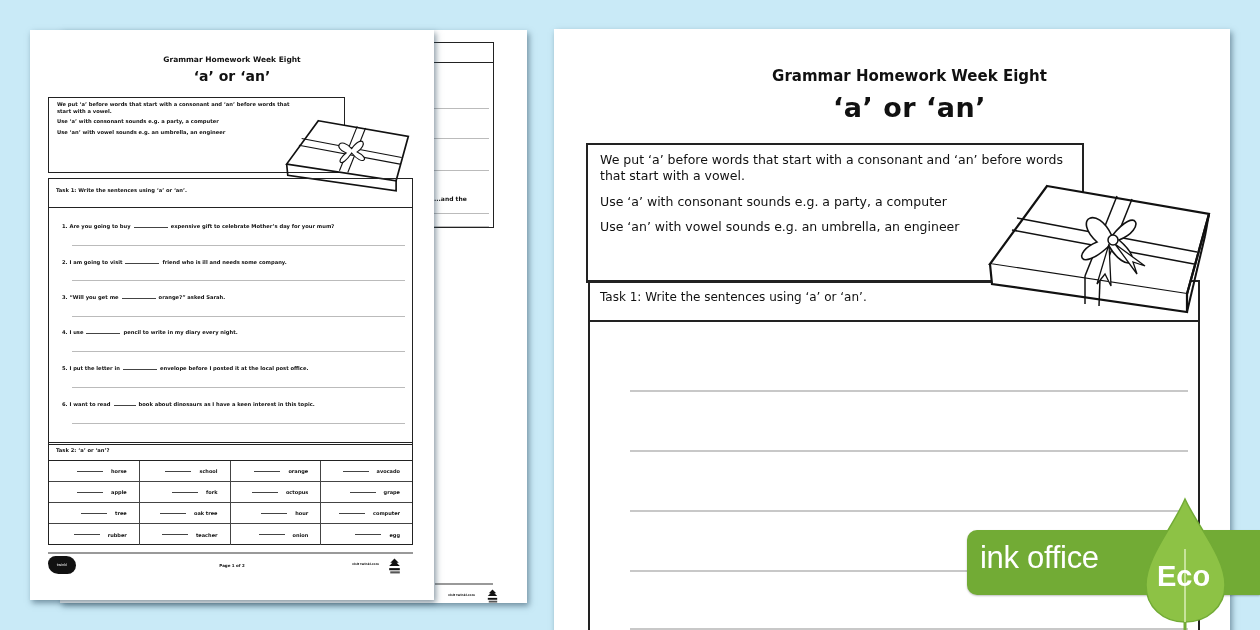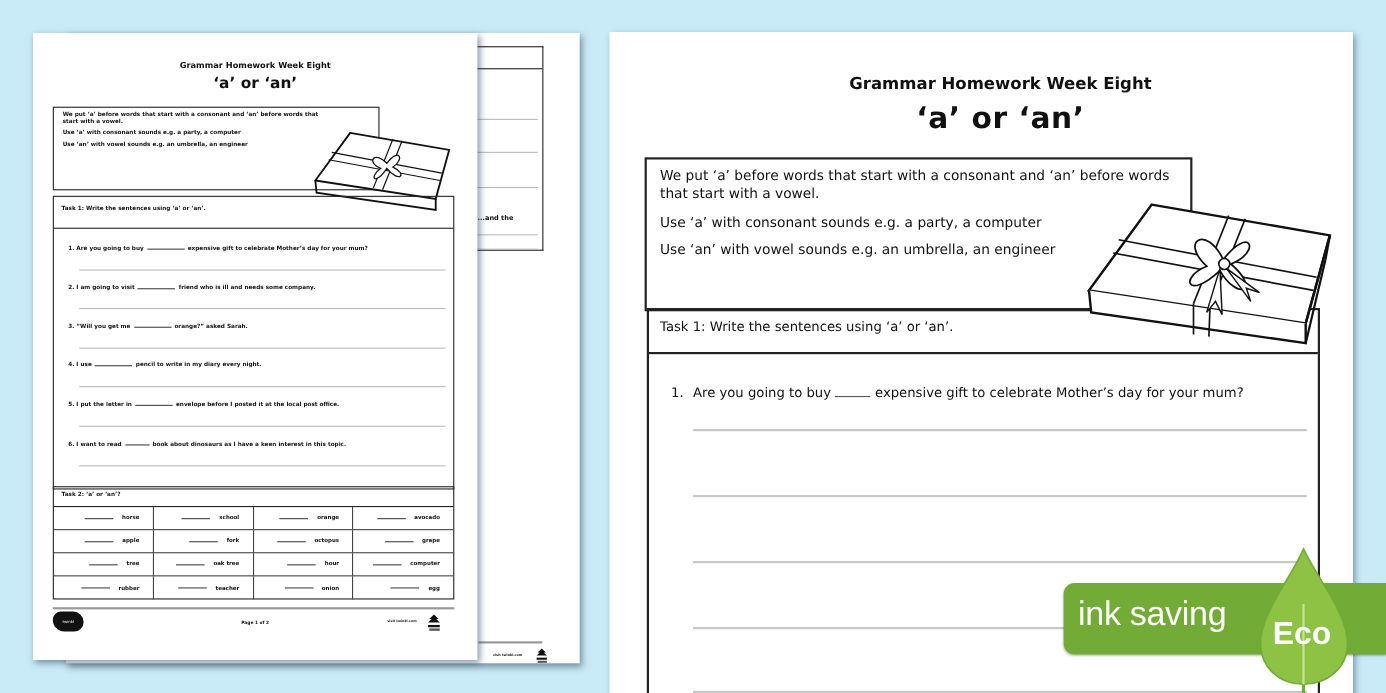--- a/index.html
+++ b/index.html
@@ -208,21 +208,20 @@
   <div class="rp-title">‘a’ or ‘an’</div>
 
   <div class="rp-rule">
     <p style="width:470px">We put ‘a’ before words that start with a consonant and ‘an’ before words that start with a vowel.</p>
     <p>Use ‘a’ with consonant sounds e.g. a party, a computer</p>
     <p>Use ‘an’ with vowel sounds e.g. an umbrella, an engineer</p>
   </div>
 
   <div class="rp-task1">
     <div class="t-hdr">Task 1: Write the sentences using ‘a’ or ‘an’.</div>
-    <div class="rp-q" style="top:68px"><span class="num">1.</span><span>Are you going to buy</span><span class="blank" style="width:32px"></span><span>expensive gift to celebrate Mother’s day for your mum?</span></div>
     <div class="rp-wl" style="top:108px"></div>
     <div class="rp-wl" style="top:168px"></div>
     <div class="rp-wl" style="top:228px"></div>
     <div class="rp-wl" style="top:288px"></div>
     <div class="rp-wl" style="top:346px"></div>
   </div>
 
   <svg class="rp-gift" viewBox="0 0 225 140">
     <polygon points="60,12 222,40 200,120 3,90" fill="#fff" stroke="#111" stroke-width="2.2"></polygon>
     <polyline points="3,90 5,110 200,138 200,120" fill="#fff" stroke="#111" stroke-width="2.2"></polyline>
@@ -236,21 +235,21 @@
     <line x1="98" y1="102" x2="98" y2="130" stroke="#111" stroke-width="1.5"></line>
     <line x1="113" y1="105" x2="112" y2="132" stroke="#111" stroke-width="1.5"></line>
     <path d="M125,62 C110,30 85,45 110,68 C85,78 92,100 122,72 C138,100 160,90 132,66 C160,55 150,30 125,62 Z" fill="#fff" stroke="#111" stroke-width="1.6"></path>
     <path d="M122,70 L110,110 L118,100 L124,112 Z" fill="#fff" stroke="#111" stroke-width="1.3"></path>
     <path d="M128,70 L150,100 L146,88 L158,92 Z" fill="#fff" stroke="#111" stroke-width="1.3"></path>
     <circle cx="126" cy="66" r="5" fill="#fff" stroke="#111" stroke-width="1.5"></circle>
   </svg>
 </div>
 
 <div id="eco-badge">
-  <span class="label">ink saving</span>
+  <span class="label">ink office</span>
 </div>
 <div id="eco-leaf">
   <svg width="85" height="140" viewBox="0 0 85 140" style="position:absolute;left:0;top:0">
     <path d="M42,2 C55,30 82,60 82,88 C82,110 64,125 42,125 C20,125 3,110 3,88 C3,60 30,30 42,2 Z" fill="#8dc245" stroke="#72ab35" stroke-width="1.5"></path>
     <line x1="42" y1="52" x2="42" y2="138" stroke="#c7e39a" stroke-width="2"></line>
     <line x1="42" y1="125" x2="42" y2="138" stroke="#72ab35" stroke-width="3"></line>
   </svg>
   <span class="eco-txt">Eco</span>
 </div>
 

